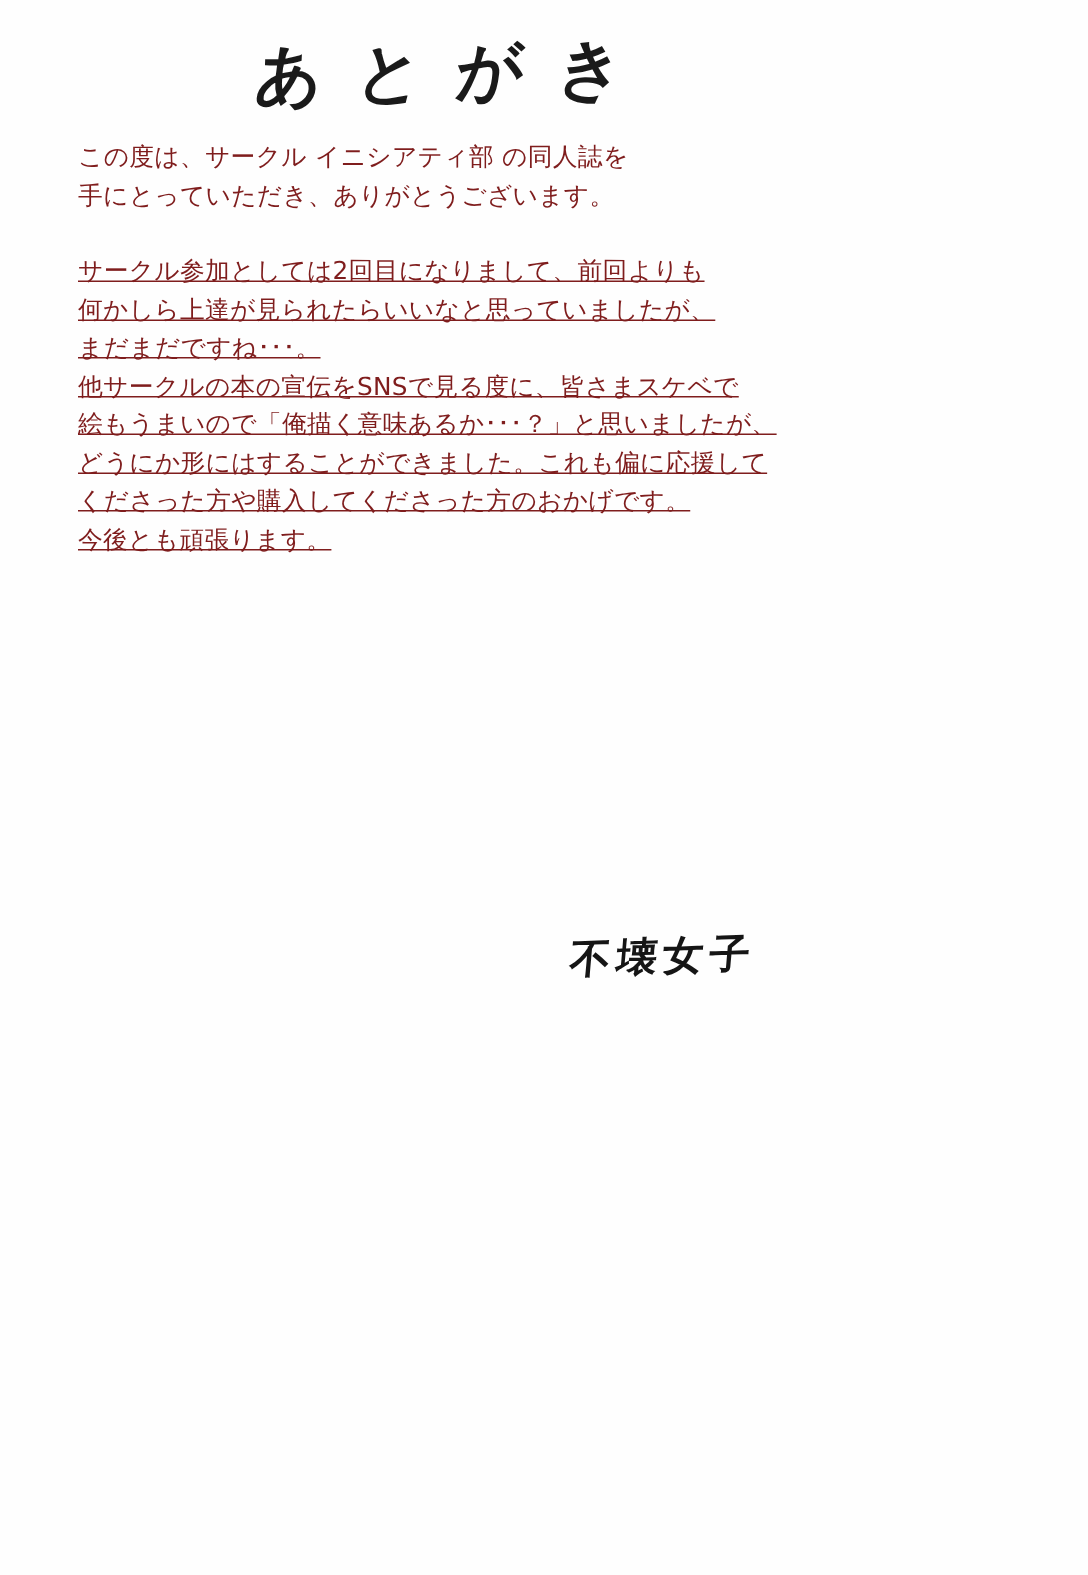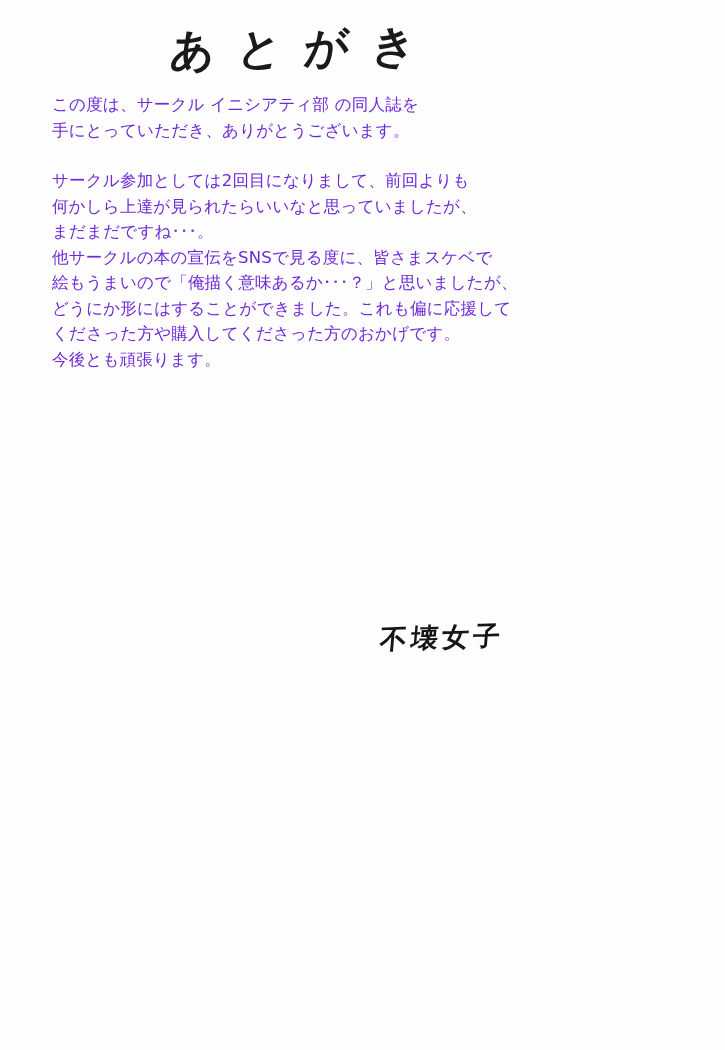--- a/index.html
+++ b/index.html
@@ -38,30 +38,31 @@
   }
 
   .body-text {
     position: absolute;
     top: 92px;
     left: 52px;
     width: 620px;
     font-family: "DejaVu Sans", sans-serif;
     font-size: 16.5px;
     line-height: 25.5px;
-    color: #6d28d9;
+    color: #7f1d1d;
     letter-spacing: 0.2px;
   }
 
   .para {
     margin: 0 0 0 0;
     white-space: pre-wrap;
   }
   .para + .para {
     margin-top: 25px;
+    text-decoration: underline;
   }
 
   
   .signature {
     position: absolute;
     top: 618px;
     left: 380px;
     width: 220px;
     font-family: "DejaVu Sans", sans-serif;
     font-size: 27px;

